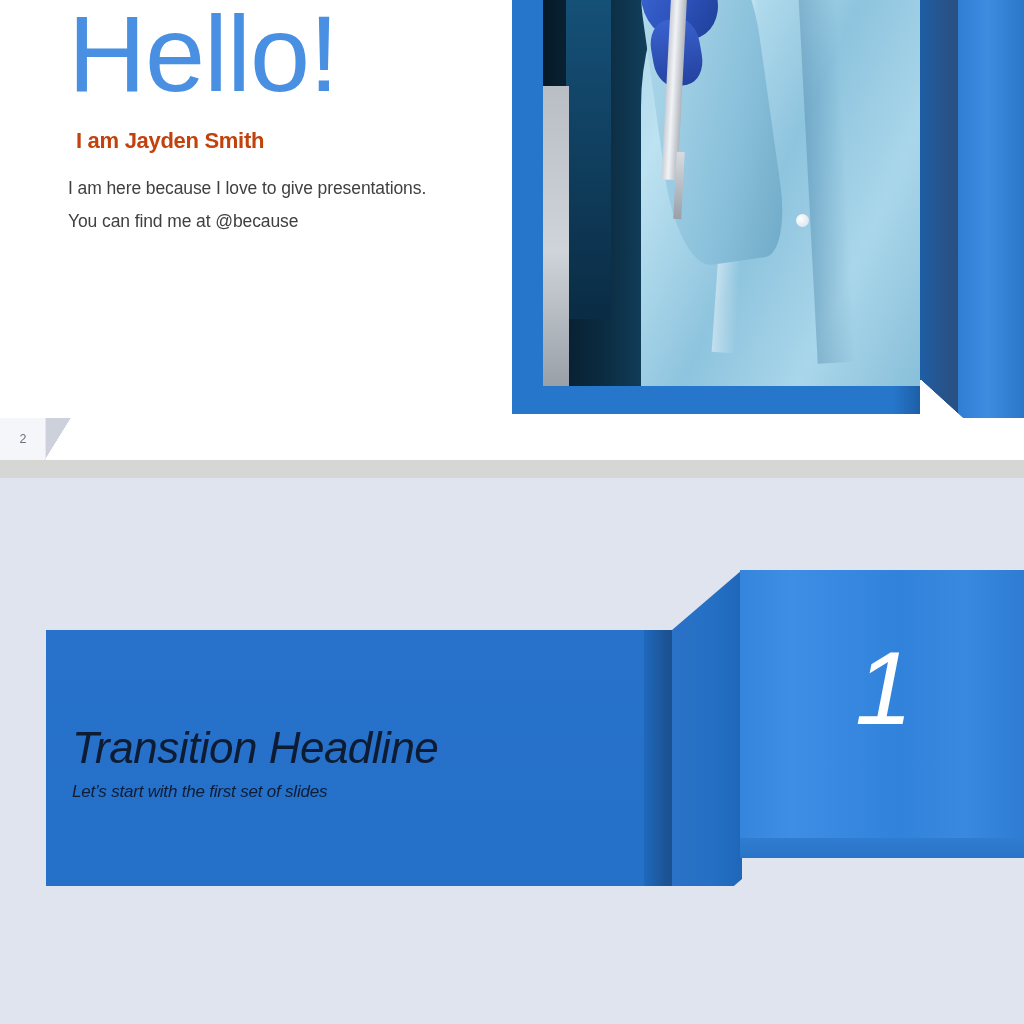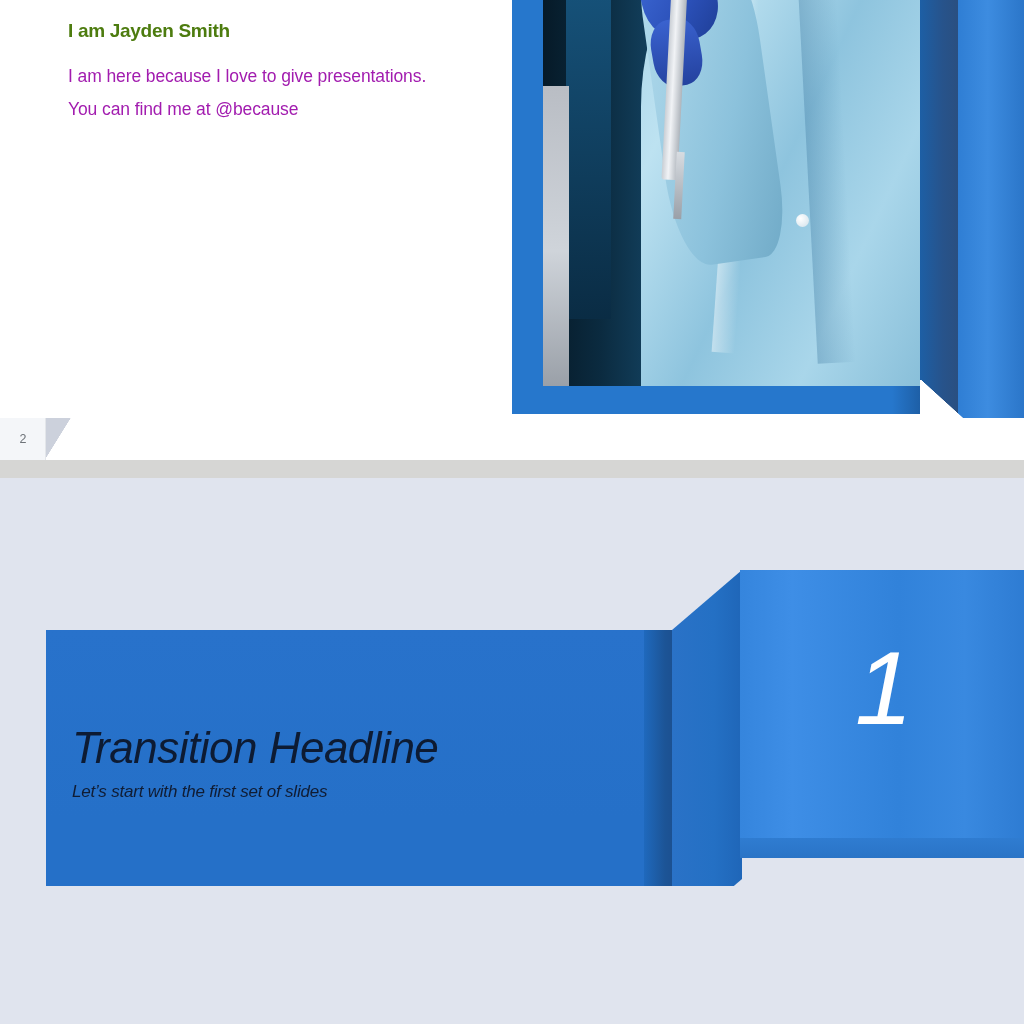--- a/index.html
+++ b/index.html
@@ -38,32 +38,32 @@
     font-size: 108px;
     line-height: 108px;
     font-weight: 400;
     color: #4a90e2;
     letter-spacing: -1px;
     margin: 0;
     white-space: nowrap;
   }
 
   .hello-sub {
-    margin: 20px 0 0 0;
-    font-size: 19px;
+    margin: 20px 0 0 8px;
+    font-size: 22px;
     font-weight: bold;
-    color: #4d7c0f;
+    color: #c2410c;
     letter-spacing: -0.3px;
   }
 
   .hello-body {
     margin: 18px 0 0 0;
     font-size: 17.5px;
     line-height: 33px;
-    color: #a21caf;
+    color: #404040;
     letter-spacing: -0.1px;
   }
 
   
   .page-tab {
     position: absolute;
     left: 0;
     top: 478px;
     width: 46px;
     height: 42px;
@@ -350,20 +350,21 @@
   }
 </style>
 </head>
 <body>
 
 <div id="canvas">
 
   <section class="slide-one">
 
     <div class="s1-text-block">
+      <h1 class="hello-title">Hello!</h1>
       <p class="hello-sub">I am Jayden Smith</p>
       <p class="hello-body">
         <span>I am here because I love to give presentations.</span><br>
         <span>You can find me at @because</span>
       </p>
     </div>
 
     <div class="s1-photo-frame">
       <div class="s1-photo-frame-shade"></div>
     </div>

